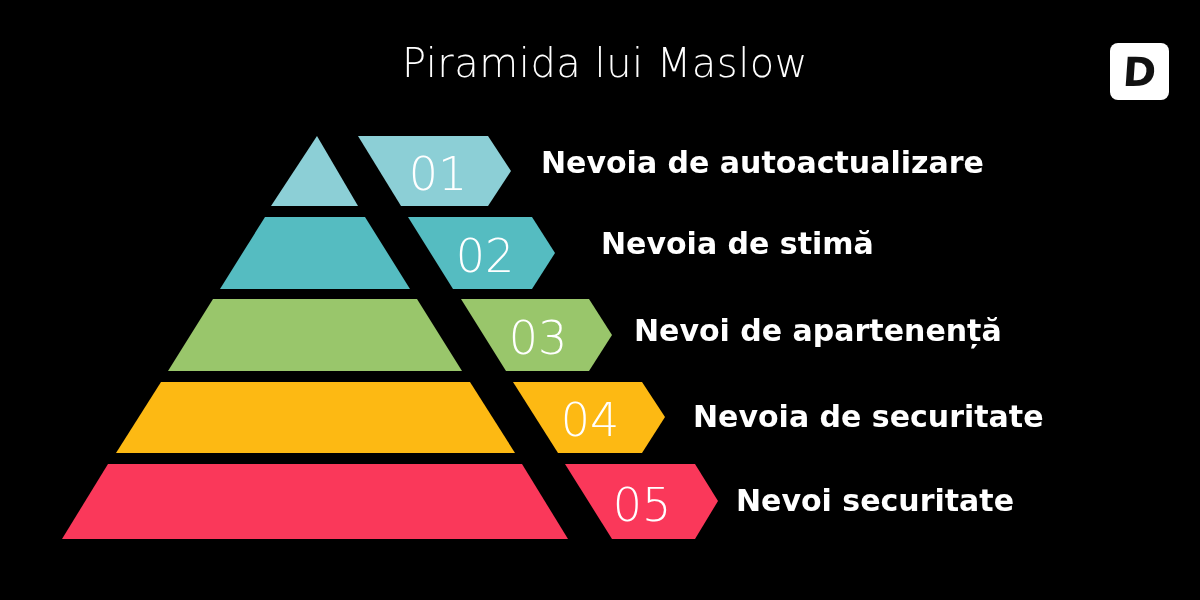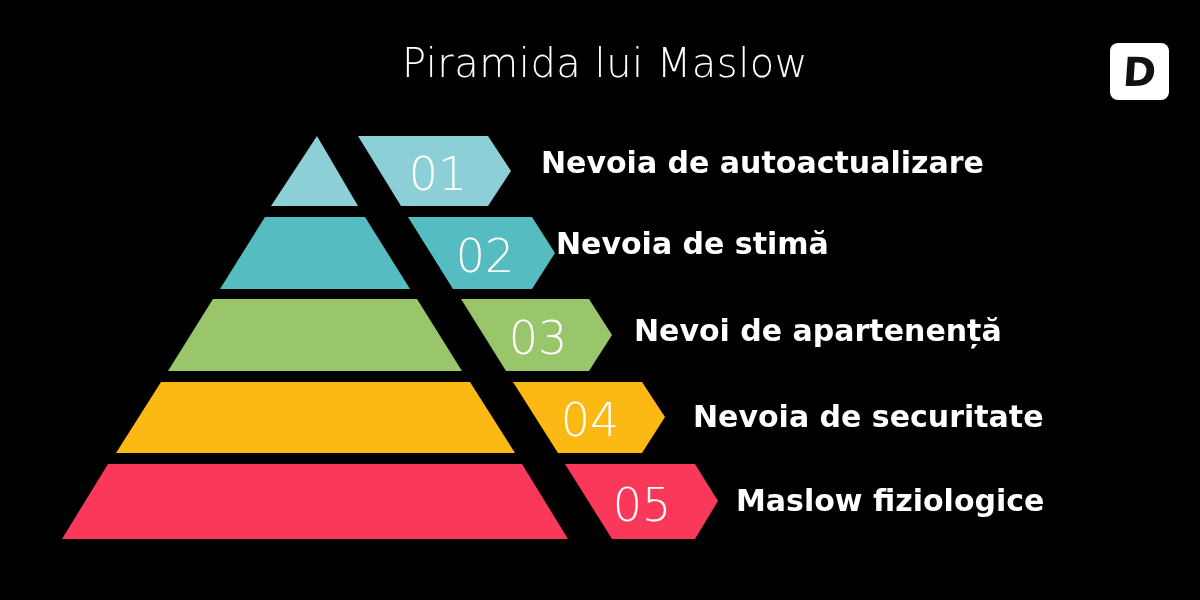--- a/index.html
+++ b/index.html
@@ -47,16 +47,16 @@
   </g>
 
   <g>
     <polygon points="108,464 522,464 568,539 62,539" fill="#fa385a"></polygon>
     <polygon points="565,464 695,464 718,501 695,539 612,539" fill="#fa385a"></polygon>
     <text class="num" x="642" y="521" text-anchor="middle">05</text>
   </g>
 </svg>
 
 <div class="label" style="left:541px; top:162px;">Nevoia de autoactualizare</div>
-<div class="label" style="left:556px; top:243px;">Nevoia de stimă</div>
+<div class="label" style="left:601px; top:243px;">Nevoia de stimă</div>
 <div class="label" style="left:634px; top:330px;">Nevoi de apartenență</div>
 <div class="label" style="left:693px; top:416px;">Nevoia de securitate</div>
-<div class="label" style="left:736px; top:500px;">Maslow fiziologice</div>
+<div class="label" style="left:736px; top:500px;">Nevoi securitate</div>
 
 </body></html>

